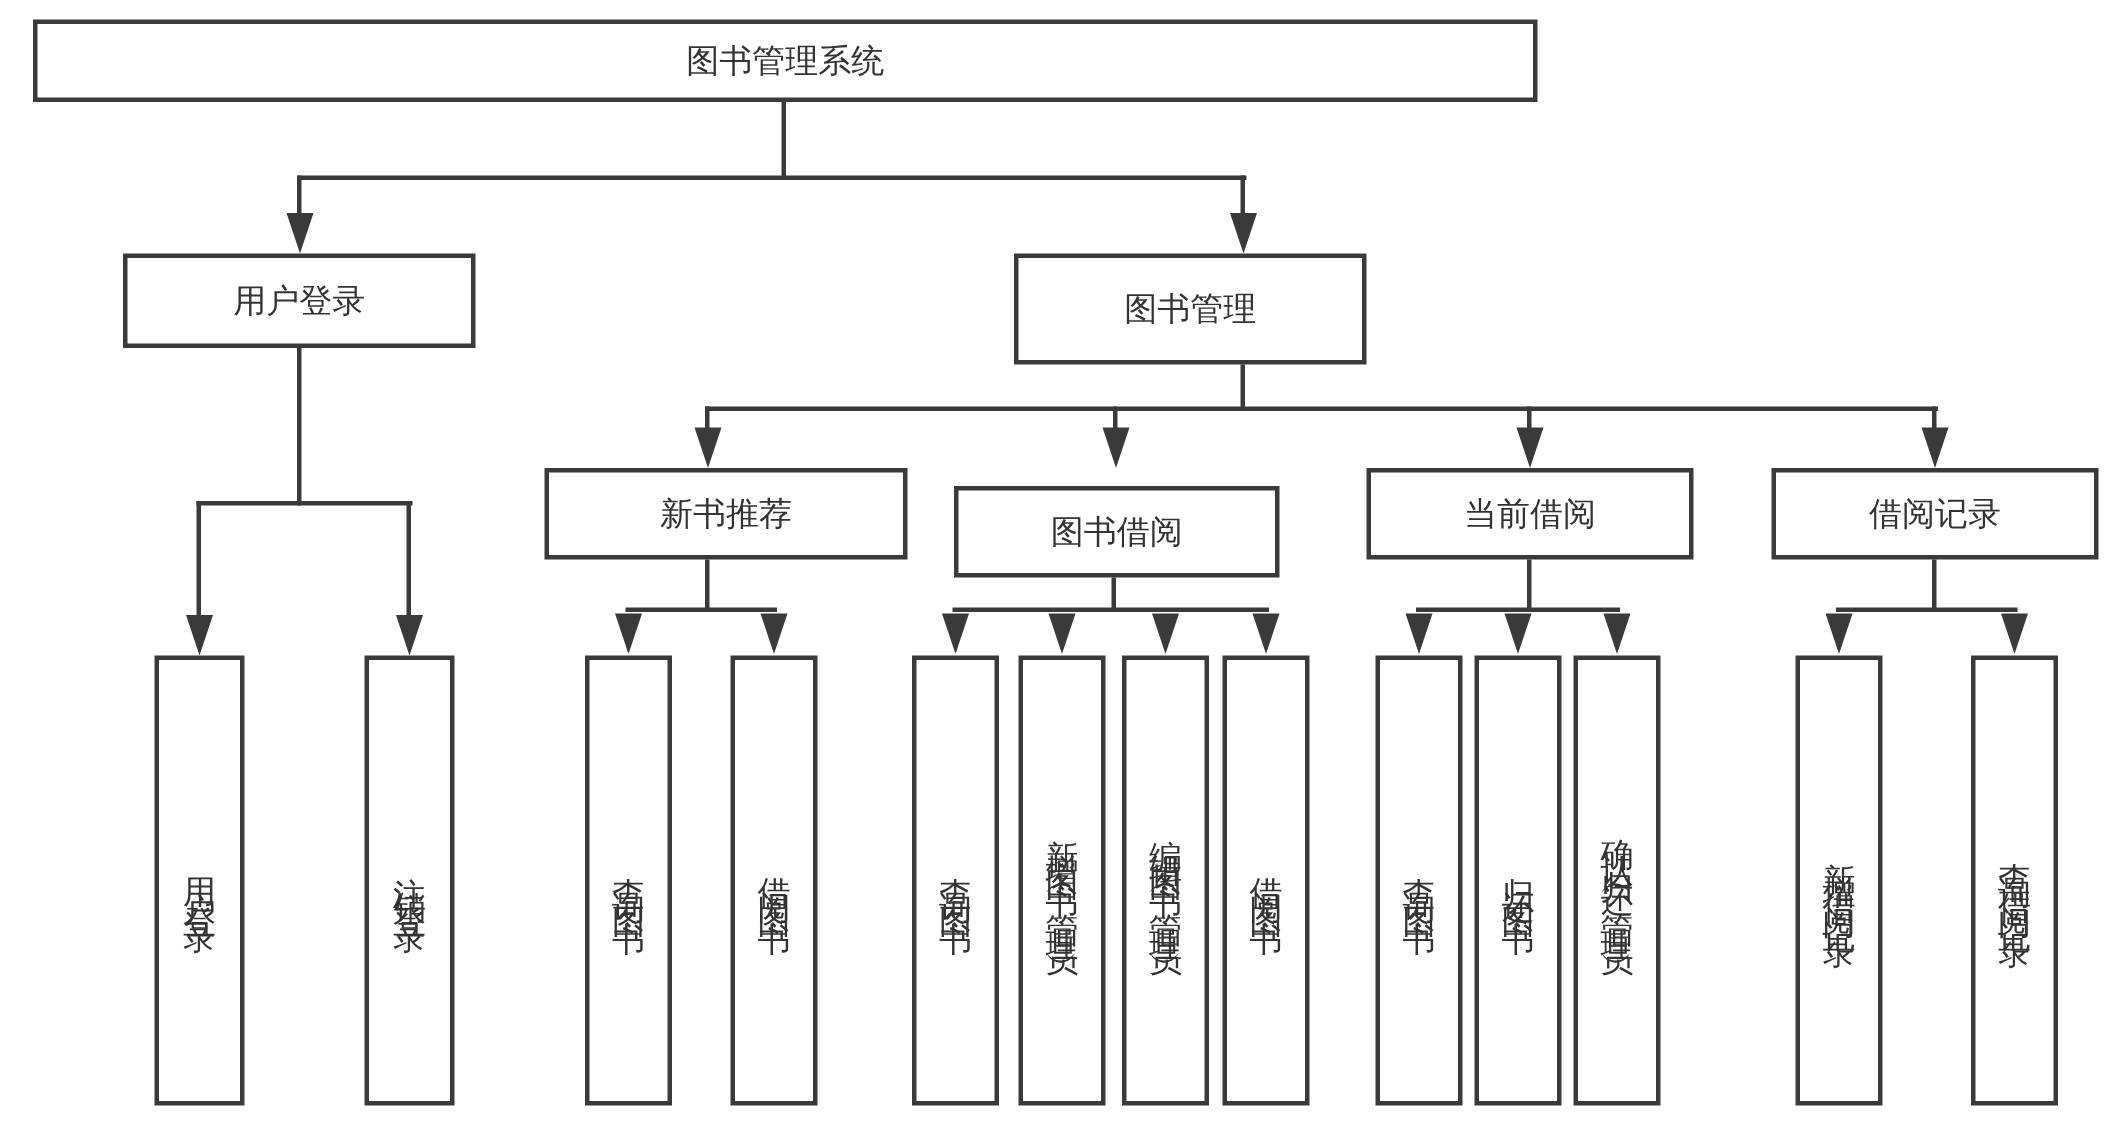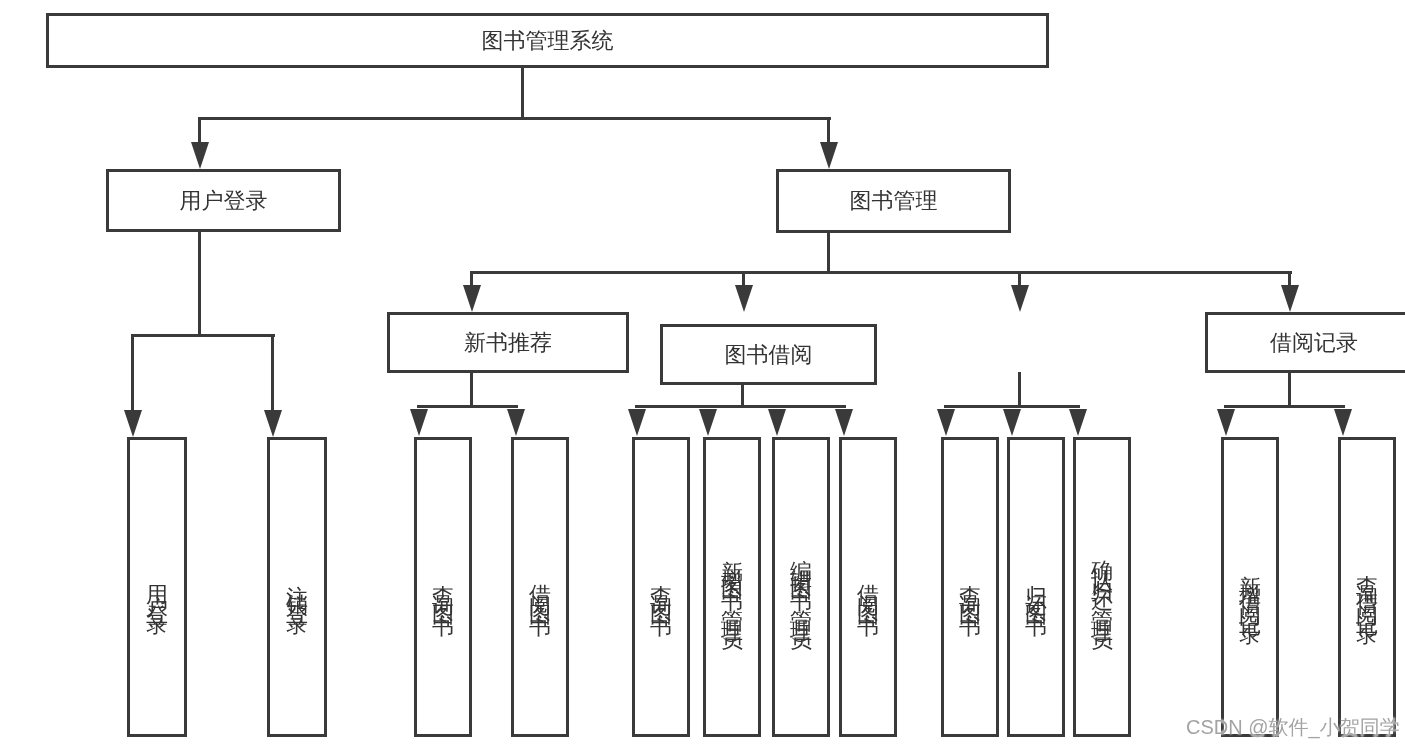--- a/index.html
+++ b/index.html
@@ -25,21 +25,20 @@
     position: absolute;
     box-sizing: border-box;
     background: #ffffff;
     border: 3px solid var(--line);
     display: flex;
     align-items: center;
     justify-content: center;
     color: var(--text);
     font-size: 22px;
     z-index: 2;
-    margin-left: 24px;
   }
   .box .lbl { white-space: nowrap; }
   .leaf .lbl {
     writing-mode: vertical-rl;
     text-orientation: mixed;
     letter-spacing: 10px;
     font-size: 22px;
     line-height: 1;
     white-space: nowrap;
   }
@@ -123,29 +122,32 @@
   <div class="arrow" style="left:1217px;top:409px"></div>
   <div class="arrow" style="left:1334px;top:409px"></div>
 
   <div class="box" style="left:22px;top:13px;width:1003px;height:55px">
     <span class="lbl">图书管理系统</span>
   </div>
 
   <div class="box" style="left:82px;top:169px;width:235px;height:63px">
     <span class="lbl">用户登录</span>
   </div>
-  <div class="box" style="left:752px;top:169px;width:235px;height:64px">
+  <div class="box" style="left:676px;top:169px;width:235px;height:74px">
     <span class="lbl">图书管理</span>
   </div>
 
   <div class="box" style="left:363px;top:312px;width:242px;height:61px">
     <span class="lbl">新书推荐</span>
   </div>
   <div class="box" style="left:636px;top:324px;width:217px;height:61px">
     <span class="lbl">图书借阅</span>
+  </div>
+  <div class="box" style="left:911px;top:312px;width:218px;height:61px">
+    <span class="lbl">当前借阅</span>
   </div>
   <div class="box" style="left:1181px;top:312px;width:218px;height:61px">
     <span class="lbl">借阅记录</span>
   </div>
 
   <div class="box leaf" style="left:103px;top:437px;width:60px;height:300px">
     <span class="lbl">用户登录</span>
   </div>
   <div class="box leaf" style="left:243px;top:437px;width:60px;height:300px">
     <span class="lbl">注销登录</span>
@@ -181,15 +183,14 @@
     <span class="lbl">确认归还（管理员）</span>
   </div>
 
   <div class="box leaf" style="left:1197px;top:437px;width:58px;height:300px">
     <span class="lbl">新增借阅记录</span>
   </div>
   <div class="box leaf" style="left:1314px;top:437px;width:58px;height:300px">
     <span class="lbl">查询借阅记录</span>
   </div>
 
-  <div class="watermark">CSDN @软件_小贺同学</div>
 
 </div>
 
 </body></html>

